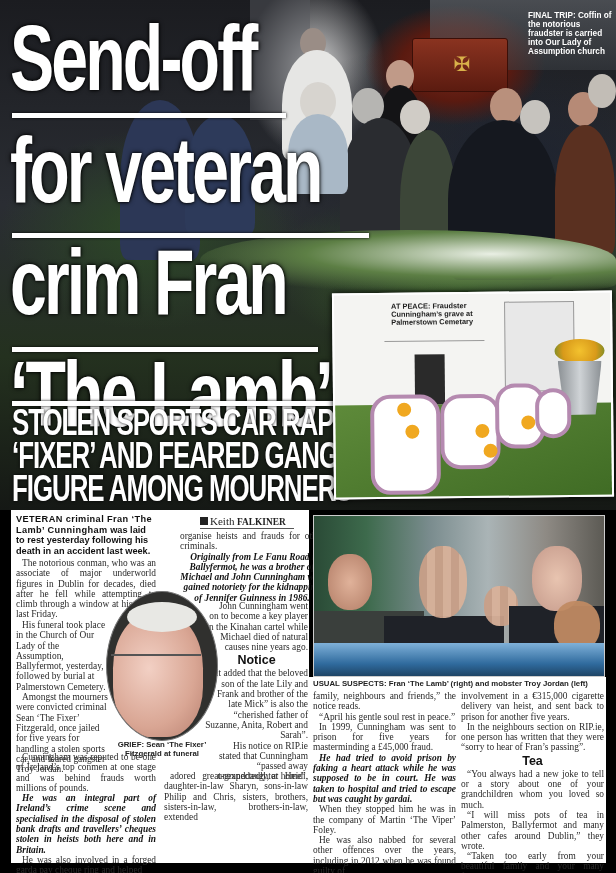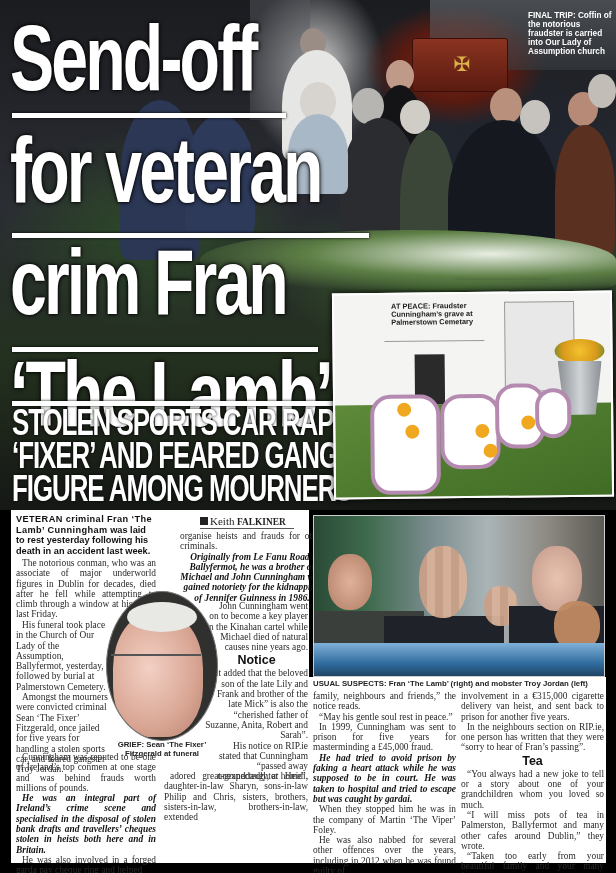--- a/index.html
+++ b/index.html
@@ -243,21 +243,21 @@
   <div class="pixel" style="left:170px;top:70px;width:34px;height:40px;"></div>
   <div class="suit" style="left:195px;top:90px;width:97px;height:40px;"></div>
   <div class="face-real" style="left:218px;top:30px;width:50px;height:65px;background:radial-gradient(ellipse,#e8c4b0,#c4998a);"></div>
   <div class="pixel" style="left:240px;top:85px;width:46px;height:50px;background:#c08a62;"></div>
   <div class="car"></div>
 </div>
 <div class="suspects-caption">USUAL SUSPECTS: Fran ‘The Lamb’ (right) and mobster Troy Jordan (left)</div>
 
 <div class="col" style="left:313px;top:691px;width:143px;">
   <p class="noindent">family, neighbours and friends,” the notice reads.</p>
-  <p>“May his gentle soul rest in peace.”</p>
+  <p>“April his gentle soul rest in peace.”</p>
   <p>In 1999, Cunningham was sent to prison for five years for masterminding a £45,000 fraud.</p>
   <p class="it">He had tried to avoid prison by faking a heart attack while he was supposed to be in court. He was taken to hospital and tried to escape but was caught by gardai.</p>
   <p>When they stopped him he was in the company of Martin ‘The Viper’ Foley.</p>
   <p>He was also nabbed for several other offences over the years, including in 2012 when he was found guilty of</p>
 </div>
 
 <div class="col" style="left:461px;top:691px;width:143px;">
   <p class="noindent">involvement in a €315,000 cigarette delivery van heist, and sent back to prison for another five years.</p>
   <p>In the neighbours section on RIP.ie, one person has written that they were “sorry to hear of Fran’s passing”.</p>
   <div class="crosshead">Tea</div>

